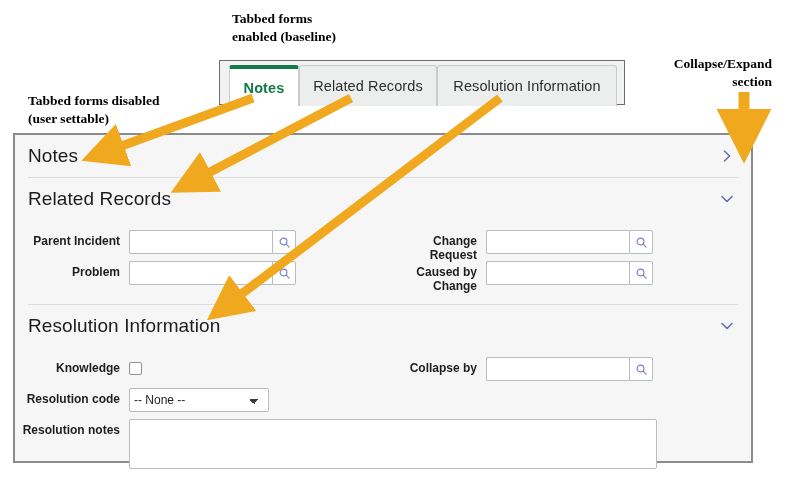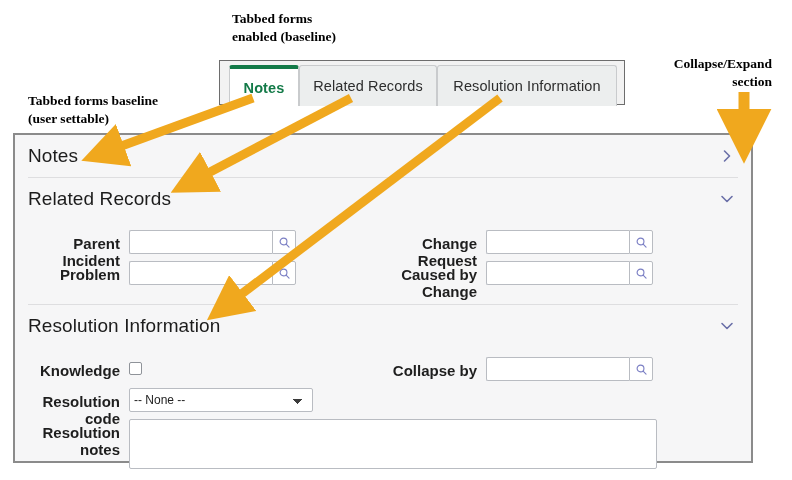--- a/index.html
+++ b/index.html
@@ -123,21 +123,21 @@
   }
   .field-col {
     display: flex;
     align-items: flex-start;
     box-sizing: border-box;
   }
   .col-left { width: 375px; padding-left: 0px; }
   .col-right { width: 355px; }
 
   .field-label {
-    font-size: 15px;
+    font-size: 12px;
     font-weight: 700;
     color: #1e1e1e;
     text-align: right;
     padding-right: 9px;
     padding-top: 5px;
     line-height: 1.15;
     box-sizing: border-box;
   }
   .col-left .field-label { width: 114px; }
   .col-right .field-label { width: 96px; }
@@ -172,21 +172,21 @@
     display: flex;
     align-items: center;
     justify-content: center;
     cursor: pointer;
     color: #7b7fc4;
     padding: 0;
   }
   .btn-ref svg { display: block; }
 
   .sel {
-    width: 184px;
+    width: 140px;
     height: 24px;
     background: #ffffff;
     border: 1px solid #b9bcc2;
     border-radius: 2px;
     box-sizing: border-box;
     font-size: 12px;
     padding: 4px 4px;
     color: #1e1e1e;
     font-family: "Liberation Sans", sans-serif;
     appearance: none;
@@ -228,21 +228,21 @@
     color: #1e1e1e;
     font-family: "Liberation Sans", sans-serif;
   }
 </style>
 </head>
 <body>
 
 <div class="callout" id="callout-tabbed-enabled">Tabbed forms
 enabled (baseline)</div>
 
-<div class="callout" id="callout-tabbed-disabled">Tabbed forms baseline
+<div class="callout" id="callout-tabbed-disabled">Tabbed forms disabled
 (user settable)</div>
 
 <div class="callout" id="callout-collapse">Collapse/Expand
 section</div>
 
 <div id="tab-strip">
   <div class="tab active" id="tab-notes">
     <span>Notes</span>
   </div>
   <div class="tab" id="tab-related">

